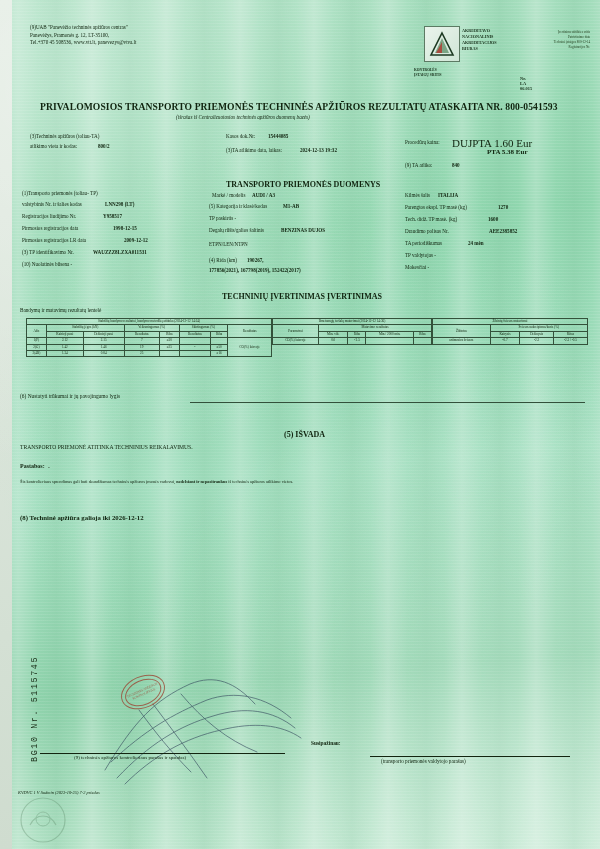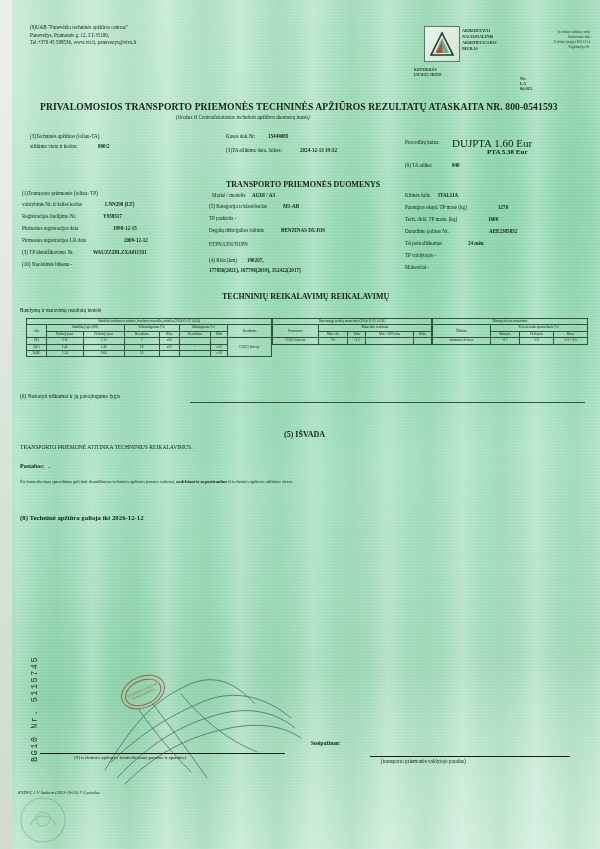--- a/index.html
+++ b/index.html
@@ -179,21 +179,21 @@
     <div class="t f b" style="left:498px;top:204px;">1270</div>
     <div class="t f" style="left:405px;top:216px;">Tech. didž. TP masė. (kg)</div>
     <div class="t f b" style="left:488px;top:216px;">1600</div>
     <div class="t f" style="left:405px;top:228px;">Draudimo polisas Nr.</div>
     <div class="t f b" style="left:489px;top:228px;">AEE2385852</div>
     <div class="t f" style="left:405px;top:240px;">TA periodiškumas</div>
     <div class="t f b" style="left:468px;top:240px;">24 mėn</div>
     <div class="t f" style="left:405px;top:252px;">TP valdytojas -</div>
     <div class="t f" style="left:405px;top:264px;">Mokesčiai -</div>
 
-    <div class="t sechead" style="left:222px;top:292px;">TECHNINIŲ REIKALAVIMŲ REIKALAVIMŲ</div>
+    <div class="t sechead" style="left:222px;top:292px;">TECHNINIŲ ĮVERTINIMAS ĮVERTINIMAS</div>
     <div class="t" style="left:20px;top:307px;font-size:5.2px;">Bandymų ir matavimų rezultatų lentelė</div>
 
     <table class="meas" style="left:26px;top:318px;width:246px;">
       <tbody>
           <tr>
         <td colspan="8">Stabdžių bandymo rezultatai, bandymo metodiką atitinka (2024-12-12 14:24)</td>
       </tr>
       <tr>
         <td rowspan="2">Ašis</td>
         <td colspan="2">Stabdžių jėgos (kN)</td>

